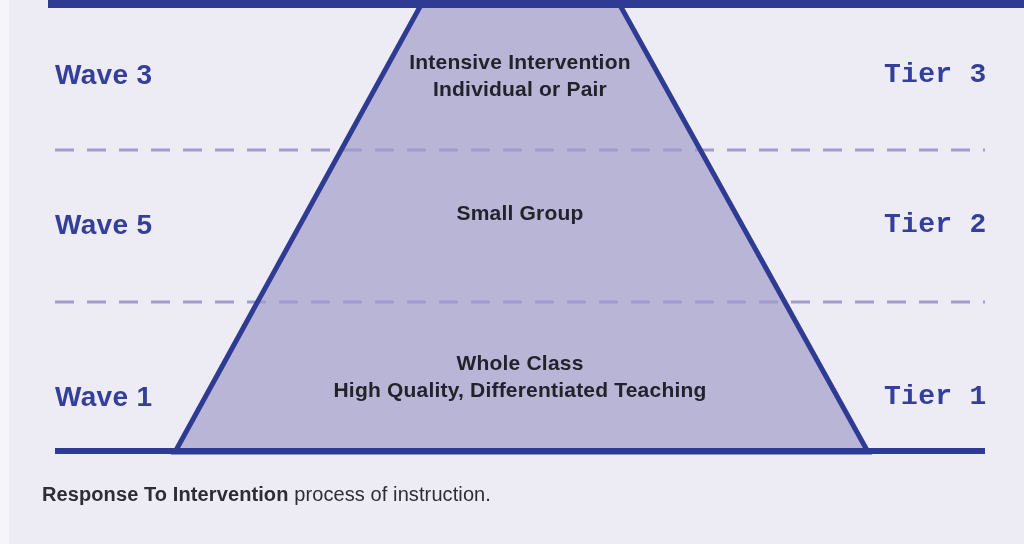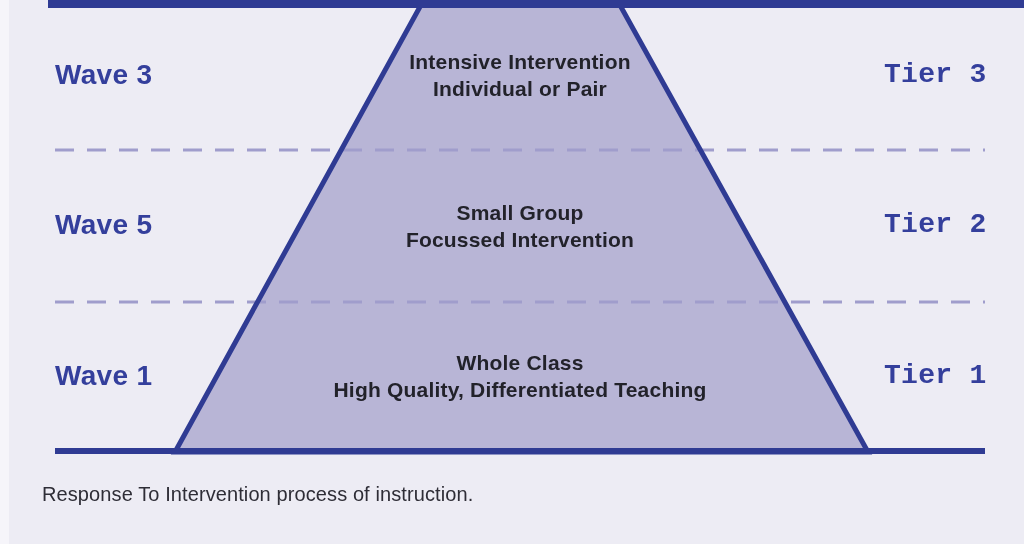--- a/index.html
+++ b/index.html
@@ -32,37 +32,37 @@
   .side-label{
     position:absolute;
     font-size:28px;font-weight:bold;letter-spacing:0.3px;
     color:var(--label-blue);
     line-height:34px;white-space:nowrap;
   }
   .wave{left:55px;}
   .tier{left:884px;font-family:Liberation Mono, monospace;}
   .row1{top:58px;}
   .row2{top:208px;}
-  .row3{top:359px;}
+  .row3{top:380px;}
   .tri-label{
     position:absolute;left:220px;width:600px;
     text-align:center;
     font-size:21px;font-weight:bold;letter-spacing:0.2px;
     color:var(--tri-text);
     line-height:27px;
   }
   .tl1{top:48px;}
   .tl2{top:199px;}
   .tl3{top:349px;}
   .caption{
     position:absolute;left:42px;top:480px;width:760px;
     font-size:20px;color:var(--caption-text);
     line-height:29.5px;letter-spacing:0.1px;
   }
-  .caption b{font-weight:normal;}
+  .caption b{font-weight:bold;}
 </style>
 </head>
 <body>
 
 <div class="left-strip"></div>
 
 <svg class="diagram" width="1024" height="544" viewBox="0 0 1024 544">
 
   <polygon class="pyramid-fill" points="520,-175 175,452 868,452"></polygon>
 
@@ -83,21 +83,20 @@
 <div class="side-label tier row1">Tier 3</div>
 <div class="side-label tier row2">Tier 2</div>
 <div class="side-label tier row3">Tier 1</div>
 
 <div class="tri-label tl1">
   <div>Intensive Intervention</div>
   <div>Individual or Pair</div>
 </div>
 <div class="tri-label tl2">
   <div>Small Group</div>
-  <div>Focussed Intervention</div>
 </div>
 <div class="tri-label tl3">
   <div>Whole Class</div>
   <div>High Quality, Differentiated Teaching</div>
 </div>
 
 <div class="caption">
   <div><b>Response To Intervention</b><span> process of instruction.</span></div>
 </div>
 

